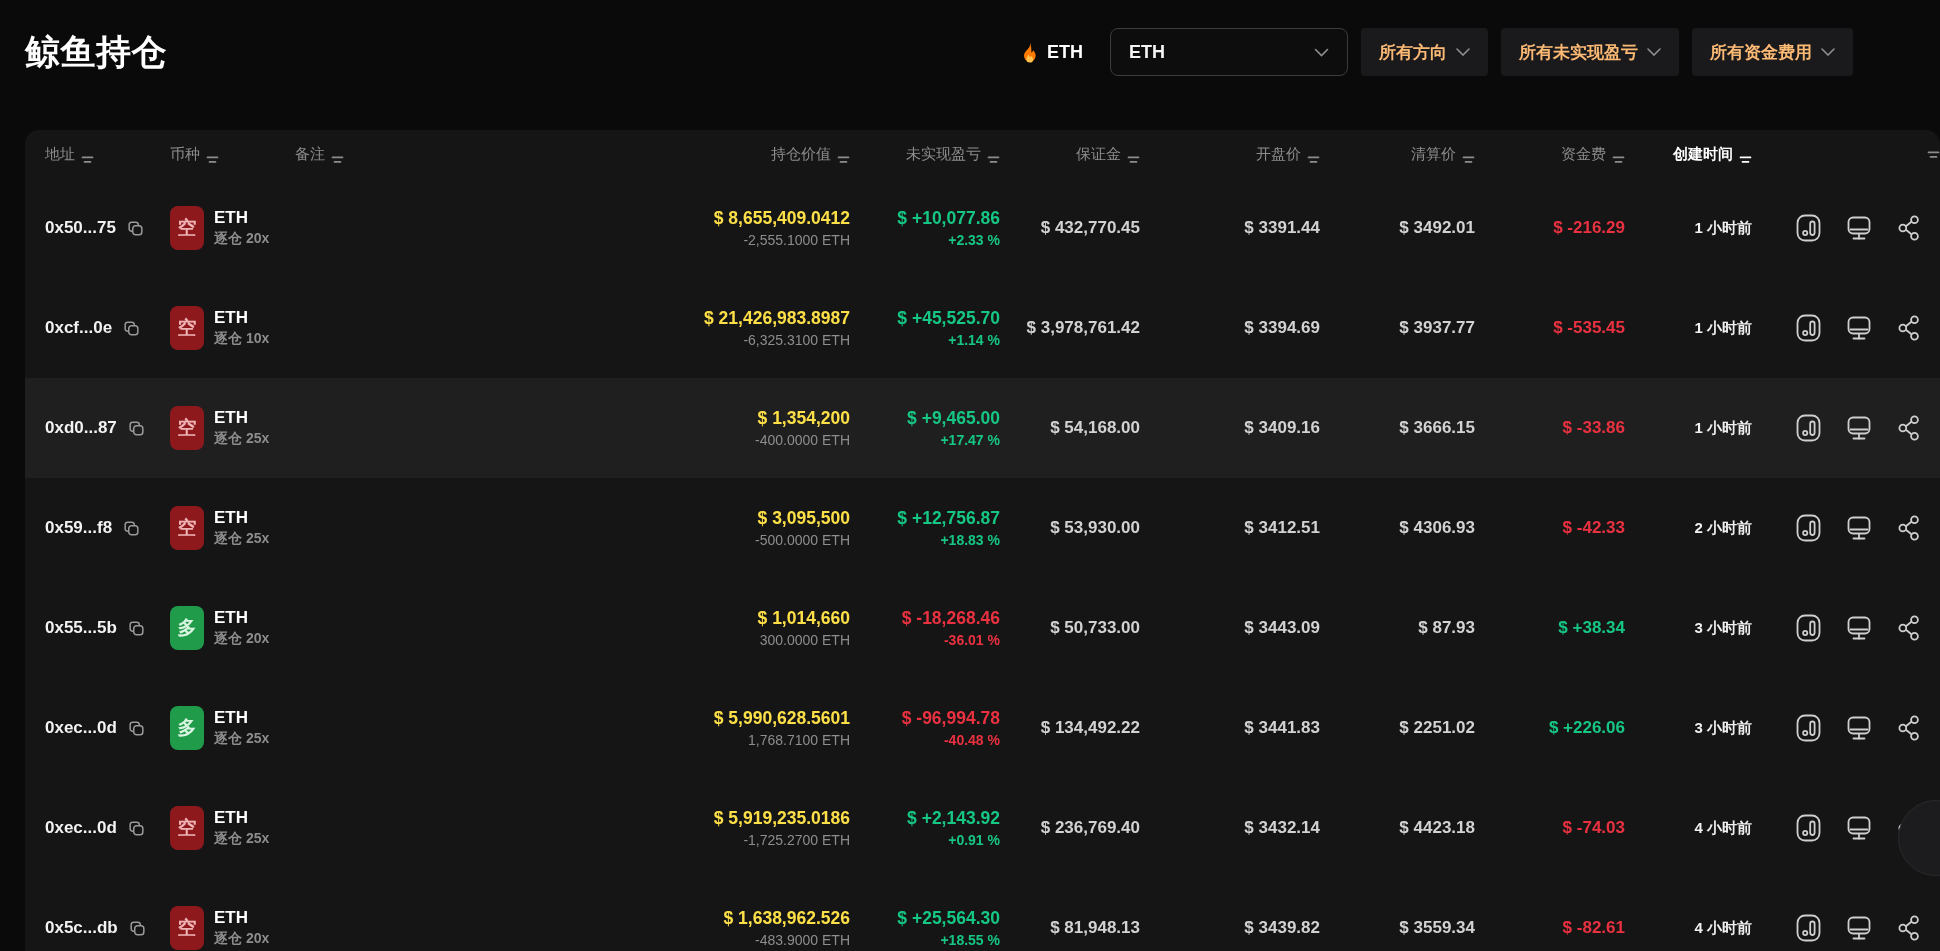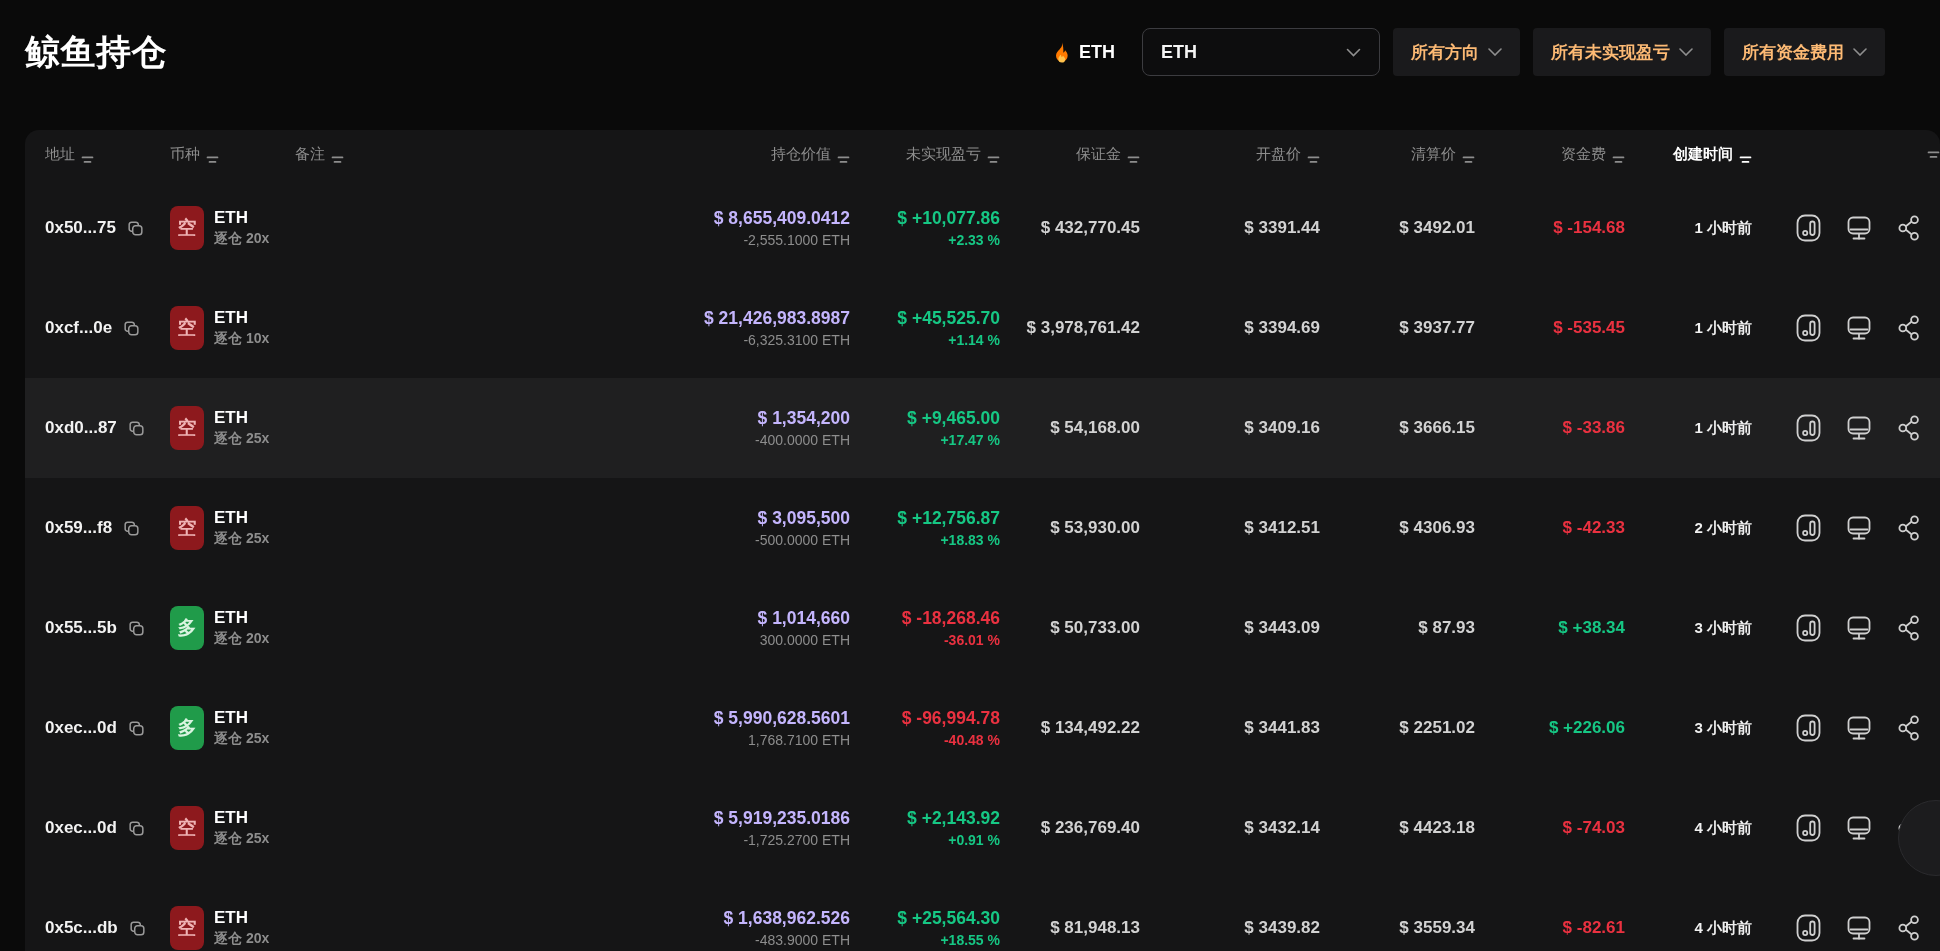--- a/index.html
+++ b/index.html
@@ -8,21 +8,21 @@
     background:#0a0a0a;
     font-family:"Liberation Sans","DejaVu Sans",sans-serif;
     color:#f2f2f2;
     -webkit-font-smoothing:antialiased;
   }
   
   .topbar {
     height:130px;
     display:flex;
     align-items:center;
-    padding:0 55px 26px 25px;
+    padding:0 87px 26px 25px;
   }
   .page-title { font-size:35px; font-weight:800; letter-spacing:.5px; color:#ffffff; }
   .filters { margin-left:auto; display:flex; align-items:center; gap:13px; }
   .hot { display:flex; align-items:center; gap:8px; font-size:18px; font-weight:800; margin-right:14px; color:#fff; }
   .coin-select {
     width:238px; height:48px;
     border:1px solid #3c3c40; border-radius:8px;
     display:flex; align-items:center; justify-content:space-between;
     padding:0 18px; font-size:18px; font-weight:600; color:#f5f5f5;
     background:#0d0d0e; cursor:pointer;
@@ -68,21 +68,21 @@
     display:flex; align-items:center; justify-content:center;
     font-size:19px; font-weight:600;
   }
   .badge.short { background:#8d191d; color:#efb3b4; }
   .badge.long  { background:#209b4a; color:#d9f4e0; }
   .coin-meta { display:flex; flex-direction:column; gap:2px; }
   .coin-name { font-size:17px; font-weight:800; color:#fff; }
   .coin-mode { font-size:14px; font-weight:600; color:#8d8d8d; }
   .cell.num { text-align:right; font-size:17px; font-weight:600; color:#d2d2d2; }
   .two { display:flex; flex-direction:column; gap:3px; align-items:flex-end; }
-  .two .main { font-size:17.5px; font-weight:700; color:#c4b5fd; }
+  .two .main { font-size:17.5px; font-weight:700; color:#fde047; }
   .two .sub  { font-size:14px; font-weight:500; color:#8d8d8d; }
   .pnl .main, .pnl .sub { font-weight:700; }
   .up   { color:#16c784 !important; }
   .down { color:#ea3140 !important; }
   .cell.funding { font-weight:700; }
   .cell.time { font-size:15px; font-weight:700; color:#f0f0f0; }
   .cell.actions { display:flex; align-items:center; gap:21px; padding-left:42px; }
   .ic { color:#cfcfcf; display:flex; cursor:pointer; }
   
   .fab {
@@ -269,21 +269,21 @@
       <span class="main">$ 8,655,409.0412</span>
       <span class="sub">-2,555.1000 ETH</span>
     </div>
     <div class="cell num two pnl">
       <span class="main up">$ +10,077.86</span>
       <span class="sub up">+2.33 %</span>
     </div>
     <div class="cell num">$ 432,770.45</div>
     <div class="cell num">$ 3391.44</div>
     <div class="cell num">$ 3492.01</div>
-    <div class="cell num funding down">$ -154.68</div>
+    <div class="cell num funding down">$ -216.29</div>
     <div class="cell num time">1 小时前</div>
     <div class="cell actions">
       <span class="ic">
         <svg width="29" height="30" viewBox="0 0 29 30" fill="none" stroke="currentColor" stroke-width="1.8">
           <rect x="3.5" y="2.5" width="22" height="25" rx="7.5"></rect>
           <circle cx="11.2" cy="20" r="2.1"></circle>
           <rect x="16.2" y="8.5" width="4.4" height="13.5" rx="2.2"></rect>
         </svg>
       </span>
       <span class="ic">

